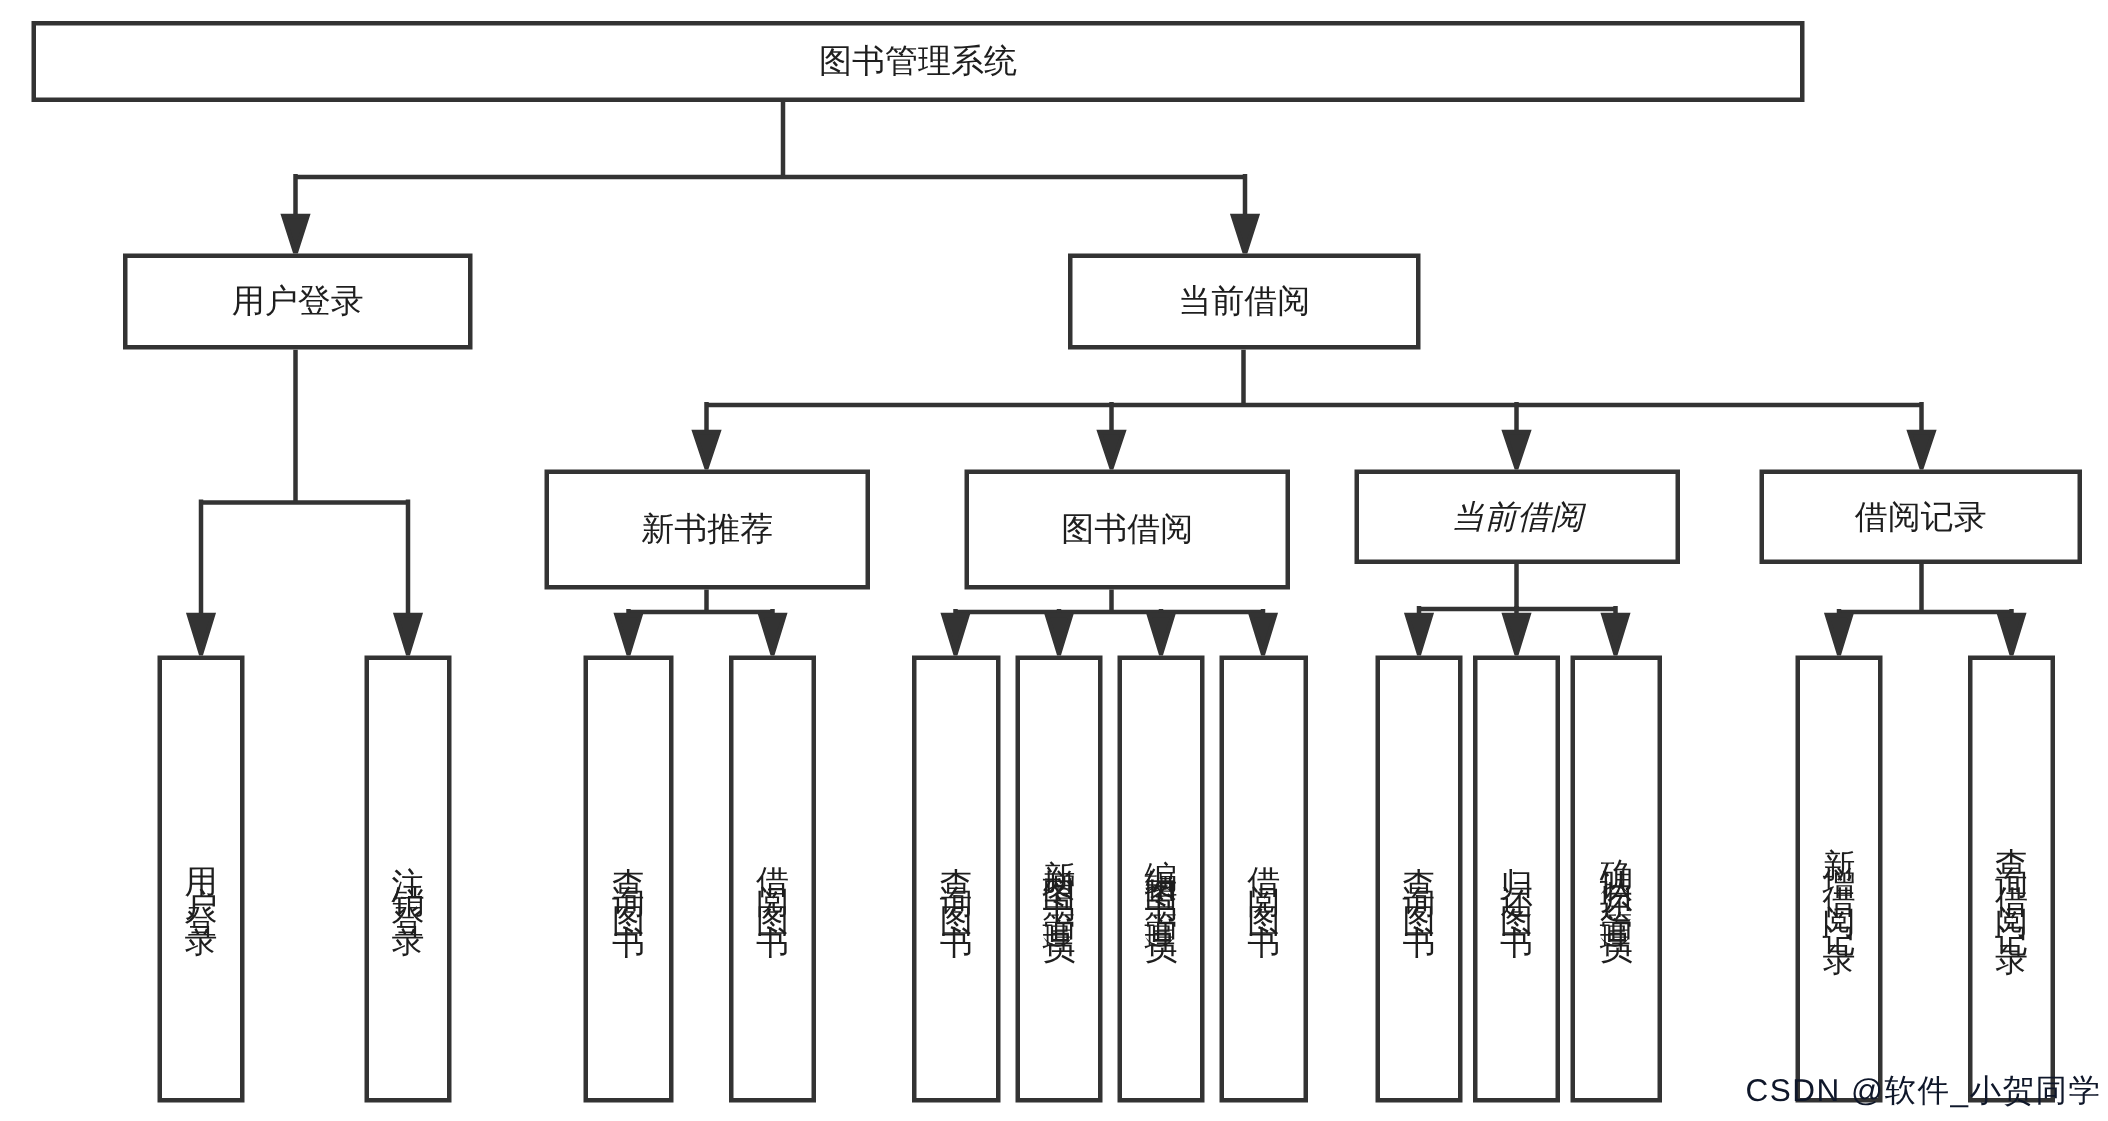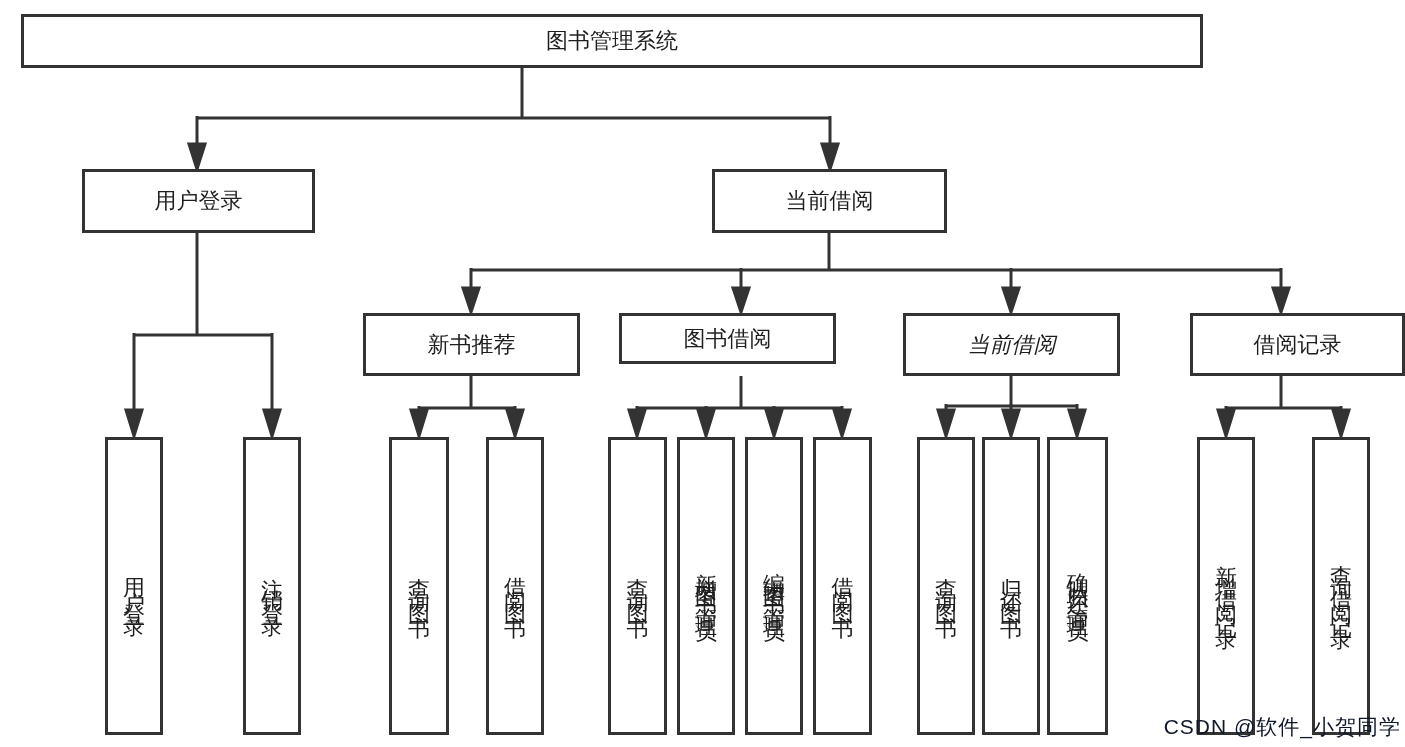--- a/index.html
+++ b/index.html
@@ -121,30 +121,30 @@
     <span>图书管理系统</span>
   </div>
 
   <div class="node" style="left:82px;top:169px;width:233px;height:64px;">
     <span>用户登录</span>
   </div>
   <div class="node" style="left:712px;top:169px;width:235px;height:64px;">
     <span>当前借阅</span>
   </div>
 
-  <div class="node" style="left:363px;top:313px;width:217px;height:63px;">
+  <div class="node" style="left:363px;top:313px;width:217px;height:80px;">
     <span>新书推荐</span>
   </div>
-  <div class="node" style="left:619px;top:313px;width:217px;height:51px;">
+  <div class="node" style="left:643px;top:313px;width:217px;height:80px;">
     <span>图书借阅</span>
   </div>
   <div class="node" style="left:903px;top:313px;width:217px;height:63px;font-style:italic;">
     <span>当前借阅</span>
   </div>
-  <div class="node" style="left:1173px;top:313px;width:215px;height:63px;margin-left:17px;">
+  <div class="node" style="left:1173px;top:313px;width:215px;height:63px;">
     <span>借阅记录</span>
   </div>
 
   <div class="vnode" style="left:105px;top:437px;width:58px;height:298px;">
     <span>用户登录</span>
   </div>
   <div class="vnode" style="left:243px;top:437px;width:58px;height:298px;">
     <span>注销登录</span>
   </div>
 

